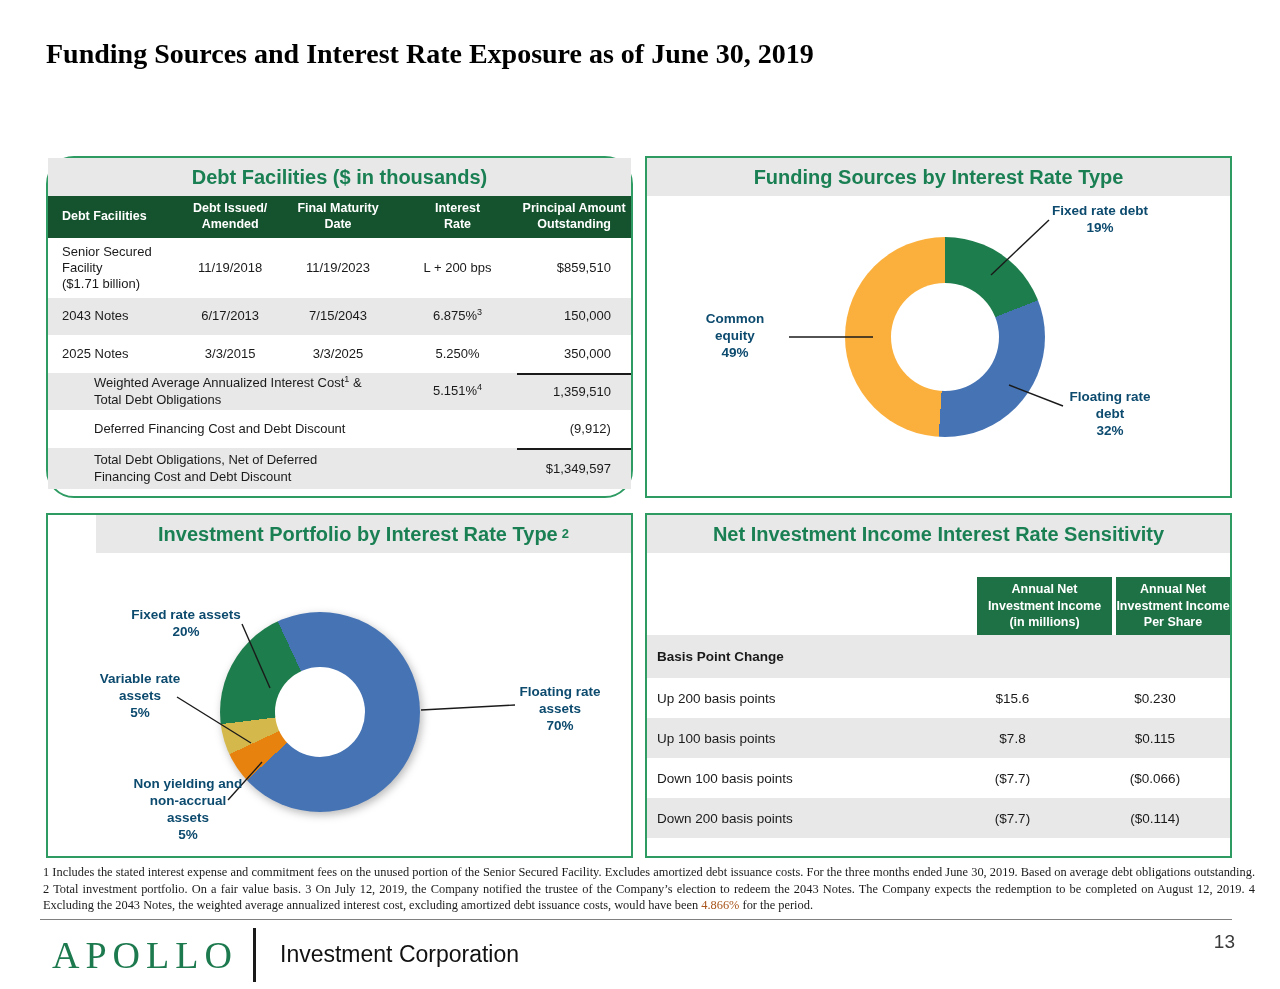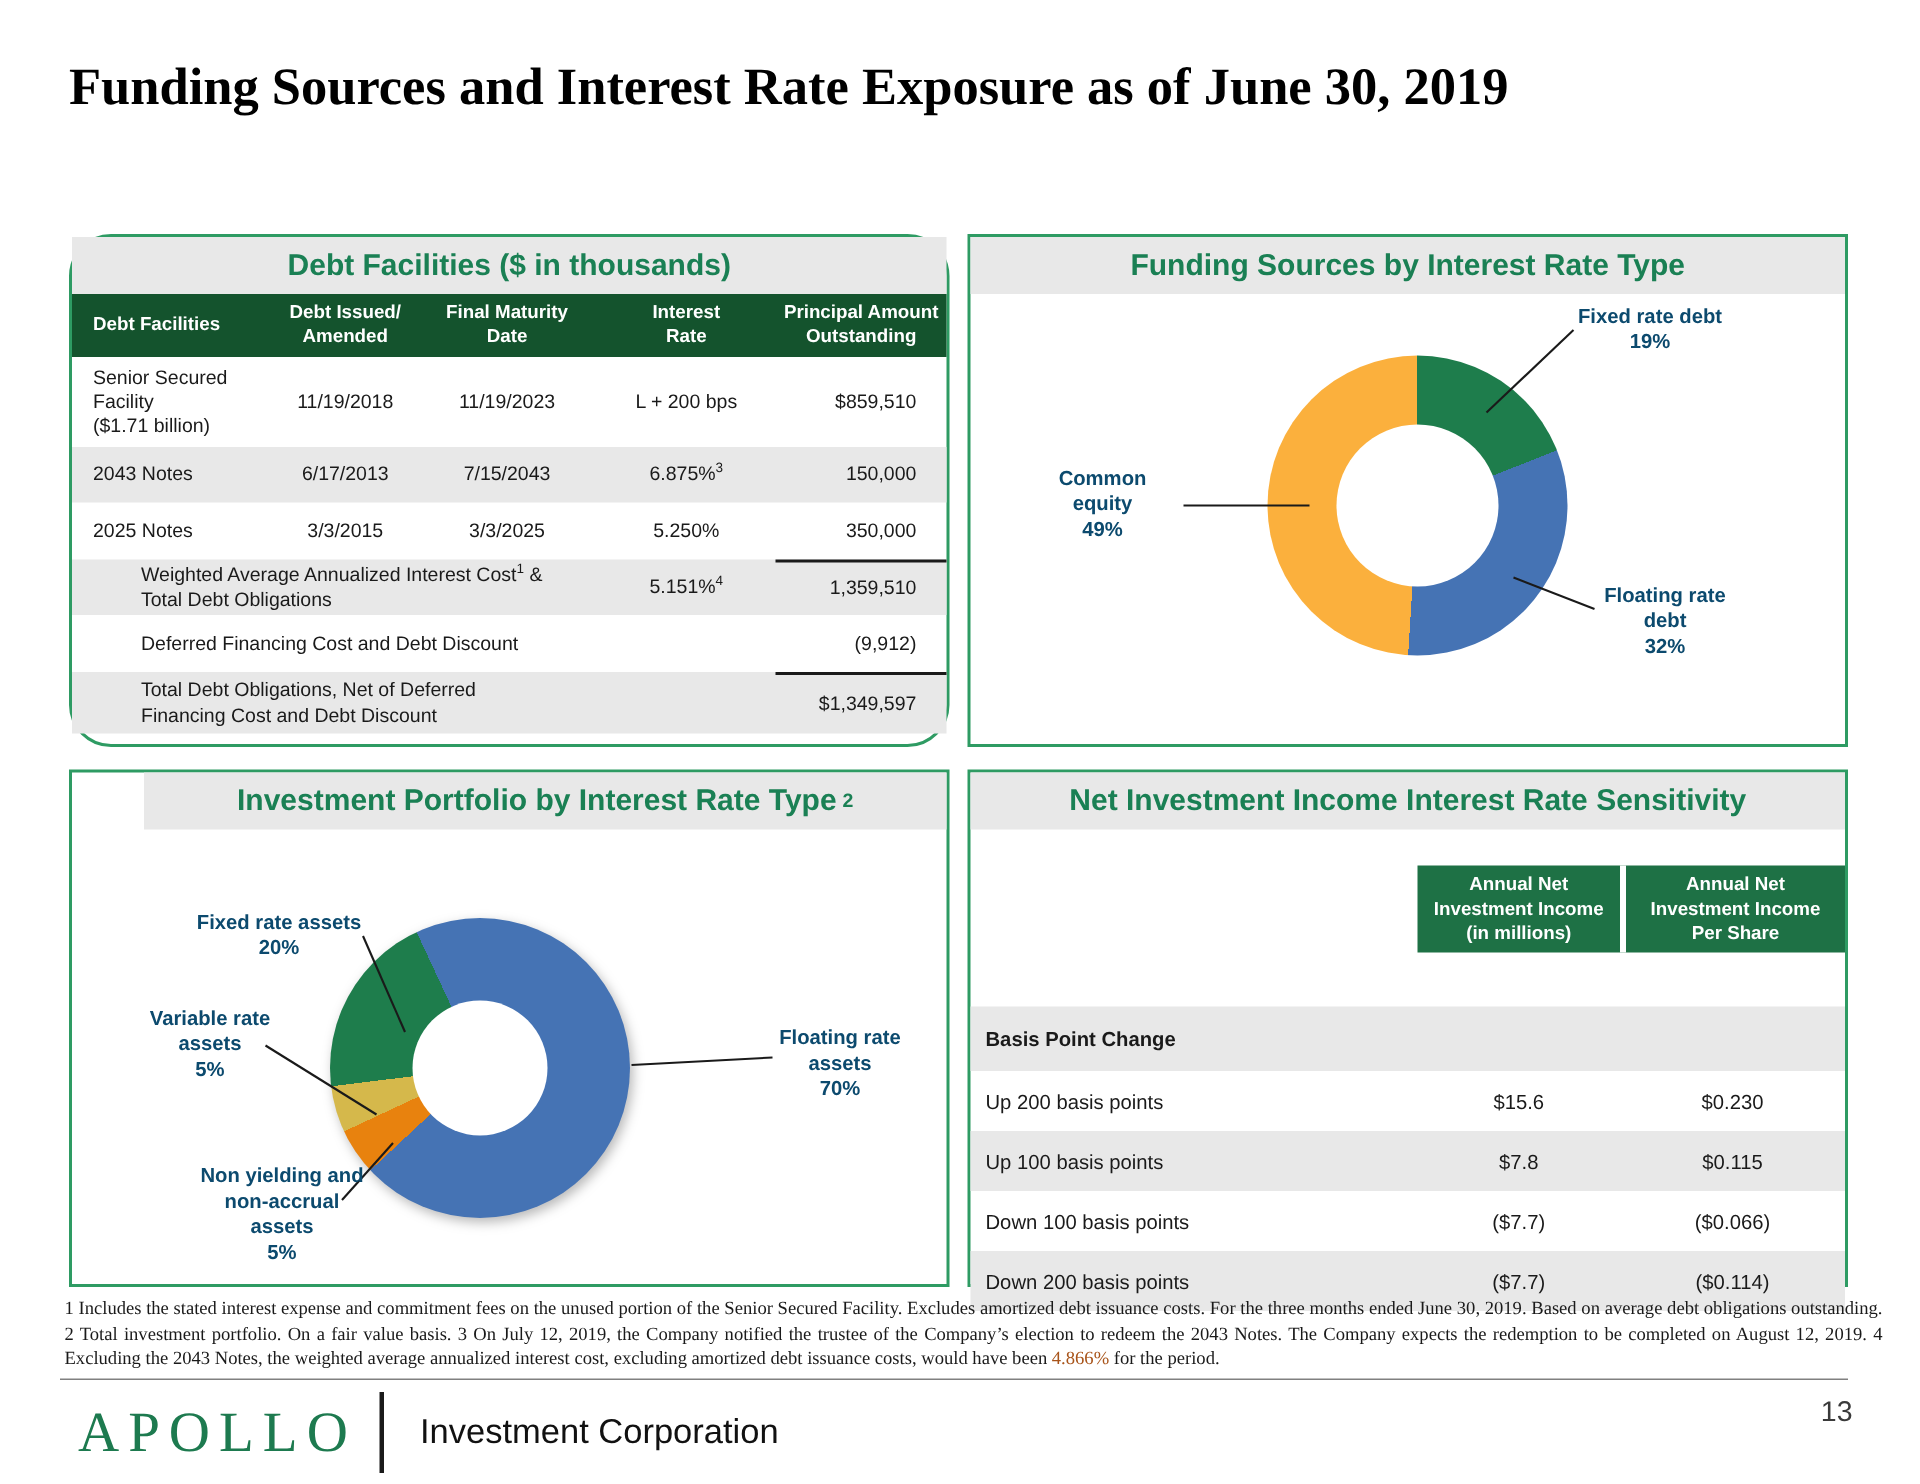--- a/index.html
+++ b/index.html
@@ -1,19 +1,19 @@
 <!DOCTYPE html>
 <html><head>
 <meta charset="utf-8">
 <style>
   html,body{margin:0;padding:0;background:#fff;}
   .page{position:relative;width:1280px;height:989px;background:#fff;overflow:hidden;
         font-family:"Liberation Sans",sans-serif;color:#1a1a1a;}
   .main-title{position:absolute;left:46px;top:38px;font-family:"Liberation Serif",serif;
-        font-weight:700;font-size:35px;color:#000;white-space:nowrap;text-align:right;}
+        font-weight:700;font-size:28px;color:#000;white-space:nowrap;text-align:right;}
 
   
   .panel{position:absolute;border:2px solid #2E9B63;background:#fff;box-sizing:border-box;}
   .p1{left:46px;top:156px;width:587px;height:342px;border-radius:28px;}
   .p2{left:645px;top:156px;width:587px;height:342px;}
   .p3{left:46px;top:513px;width:587px;height:345px;padding-left:48px;}
   .p4{left:645px;top:513px;width:587px;height:345px;}
   .strip{height:38px;background:#E8E8E8;display:flex;align-items:center;justify-content:center;
         font-weight:700;font-size:20px;color:#1A8054;}
   .strip sup{font-size:13px;margin-left:4px;}
@@ -39,26 +39,26 @@
   .funding-donut .hole{width:108px;height:108px;left:46px;top:46px;}
   .portfolio-donut{left:172px;top:97px;filter:drop-shadow(2px 3px 4px rgba(0,0,0,.28));}
   .portfolio-donut .hole{width:90px;height:90px;left:55px;top:55px;}
   .chart-label{position:absolute;text-align:center;font-weight:700;font-size:13.5px;
         line-height:17px;color:#0c4a6e;}
   .leader{position:absolute;inset:0;width:100%;height:100%;pointer-events:none;}
   .leader line{stroke:#1a1a1a;stroke-width:1.4;}
 
   
   .st-grid{display:grid;grid-template-columns:298px 135px 1fr;}
-  .st-head{margin-top:24px;height:58px;}
+  .st-head{margin-top:24px;height:58px;padding-left:32px;}
   .st-headcell{background:#1E7145;color:#fff;font-weight:700;font-size:12.5px;text-align:center;
         line-height:1.35;display:flex;flex-direction:column;justify-content:center;}
   .st-headcell.gap{border-left:4px solid #fff;}
   .st-subhead{height:43px;background:#E8E8E8;display:flex;align-items:center;
-        font-weight:700;font-size:13.5px;padding-left:10px;box-sizing:border-box;margin-top:36px;}
+        font-weight:700;font-size:13.5px;padding-left:10px;box-sizing:border-box;}
   .st-row{height:40px;font-size:13.5px;}
   .st-row .lab{display:flex;align-items:center;padding-left:10px;}
   .st-row .val{display:flex;align-items:center;justify-content:center;}
 
   
   .footnote{position:absolute;left:43px;top:864px;width:1212px;margin:0;
         font-family:"Liberation Serif",serif;font-size:12.4px;line-height:1.34;
         text-align:justify;color:#1a1a1a;}
   .footnote .hl{color:#A8541A;}
   .foot-rule{position:absolute;left:40px;top:919px;width:1192px;border-top:1.5px solid #808080;}

